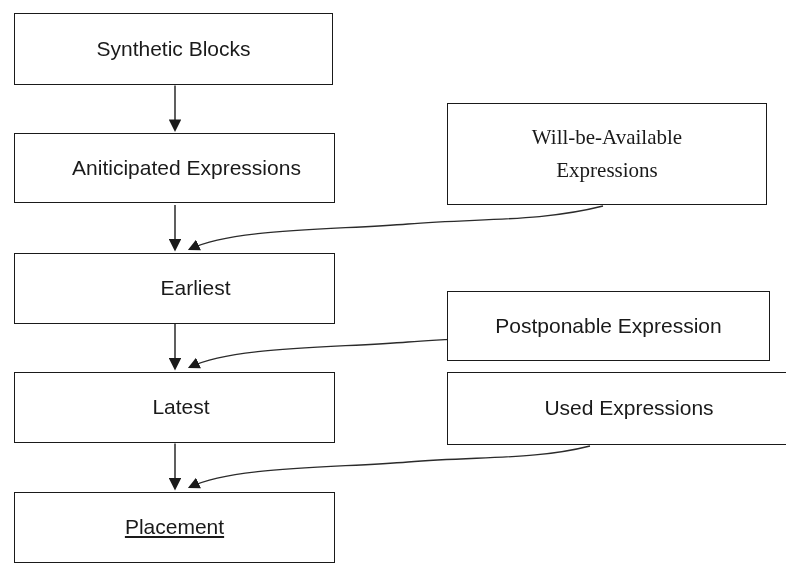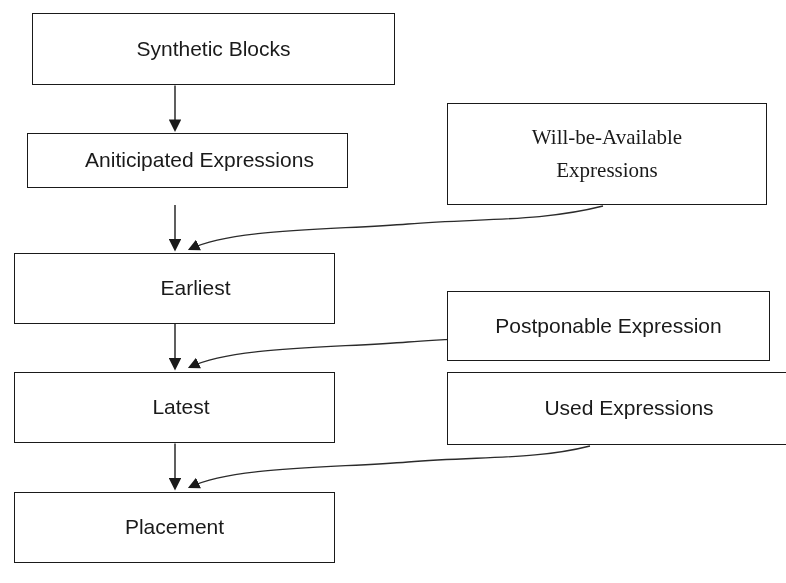--- a/index.html
+++ b/index.html
@@ -30,25 +30,25 @@
     background: #ffffff;
     display: flex;
     align-items: center;
     justify-content: center;
     text-align: center;
     color: #1a1a1a;
     font-size: 21px;
     line-height: 1.55;
   }
   
-  .b-synthetic   { left: 32px; top: 13px;  width: 363px; height: 72px; }
-  .b-anticipated { left: 27px; top: 133px; width: 321px; height: 55px; padding-left: 24px; }
+  .b-synthetic   { left: 14px; top: 13px;  width: 319px; height: 72px; }
+  .b-anticipated { left: 14px; top: 133px; width: 321px; height: 70px; padding-left: 24px; }
   .b-earliest    { left: 14px; top: 253px; width: 321px; height: 71px; padding-left: 42px; }
   .b-latest      { left: 14px; top: 372px; width: 321px; height: 71px; padding-left: 13px; }
-  .b-placement   { left: 14px; top: 492px; width: 321px; height: 71px; }
+  .b-placement   { left: 14px; top: 492px; width: 321px; height: 71px; text-decoration: underline; }
   
   .b-willbe      { left: 447px; top: 103px; width: 320px; height: 102px; }
   .b-postponable { left: 447px; top: 253px; width: 323px; height: 70px; margin-top: 38px; }
   .b-used        { left: 447px; top: 372px; width: 364px; height: 73px; }
   .b-willbe .wrap { max-width: 220px; font-family: Liberation Serif, serif; }
 </style>
 </head>
 <body>
 
 <div class="canvas">

